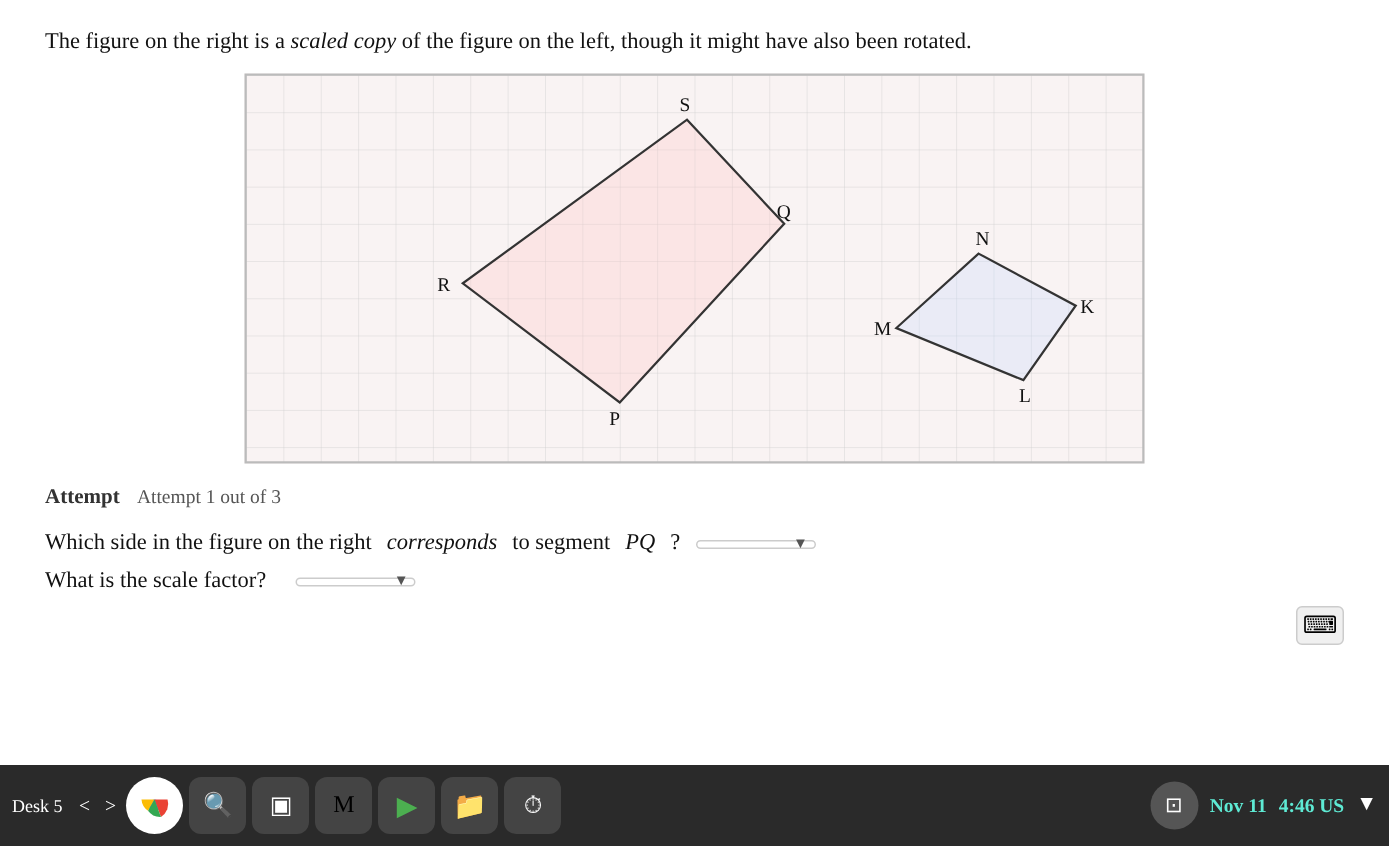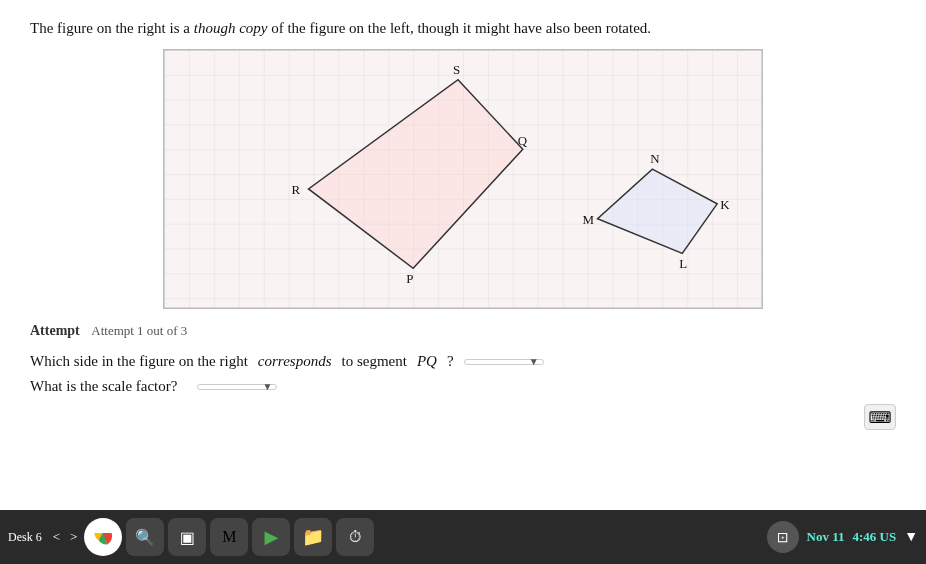--- a/index.html
+++ b/index.html
@@ -223,21 +223,21 @@
       color: #fff;
       font-size: 14px;
     }
   </style>
 </head>
 <body>
 
 <div class="main-content">
 
   <p class="problem-text">
-    The figure on the right is a <em>though copy</em> of the figure on the left, though it might have also been rotated.
+    The figure on the right is a <em>scaled copy</em> of the figure on the left, though it might have also been rotated.
   </p>
 
   <div class="figure-area">
     <svg class="grid-svg" viewBox="0 0 600 260" preserveAspectRatio="none">
 
       <defs>
         <pattern id="grid" width="25" height="25" patternUnits="userSpaceOnUse">
           <path d="M 25 0 L 0 0 0 25" fill="none" stroke="#ccc" stroke-width="0.5"></path>
         </pattern>
       </defs>
@@ -285,21 +285,21 @@
     </div>
   </div>
 
   <div class="keyboard-icon-btn">
     <span style="font-size:16px;">⌨</span>
   </div>
 
 </div>
 
 <div class="taskbar">
-  <span class="taskbar-desk">Desk 6</span>
+  <span class="taskbar-desk">Desk 5</span>
   <span class="taskbar-nav">&lt;</span>
   <span class="taskbar-nav">&gt;</span>
 
   <div class="taskbar-icon chrome-icon">
     <svg width="24" height="24" viewBox="0 0 24 24">
       <circle cx="12" cy="12" r="4" fill="#4285F4"></circle>
       <path d="M12 8 L20.7 8 A10 10 0 0 1 16.3 19.6 Z" fill="#EA4335"></path>
       <path d="M12 8 L7.7 15.5 A10 10 0 0 1 3.3 8 Z" fill="#FBBC05"></path>
       <path d="M7.7 15.5 L12 8 L16.3 19.6 A10 10 0 0 1 7.7 15.5 Z" fill="#34A853"></path>
     </svg>

